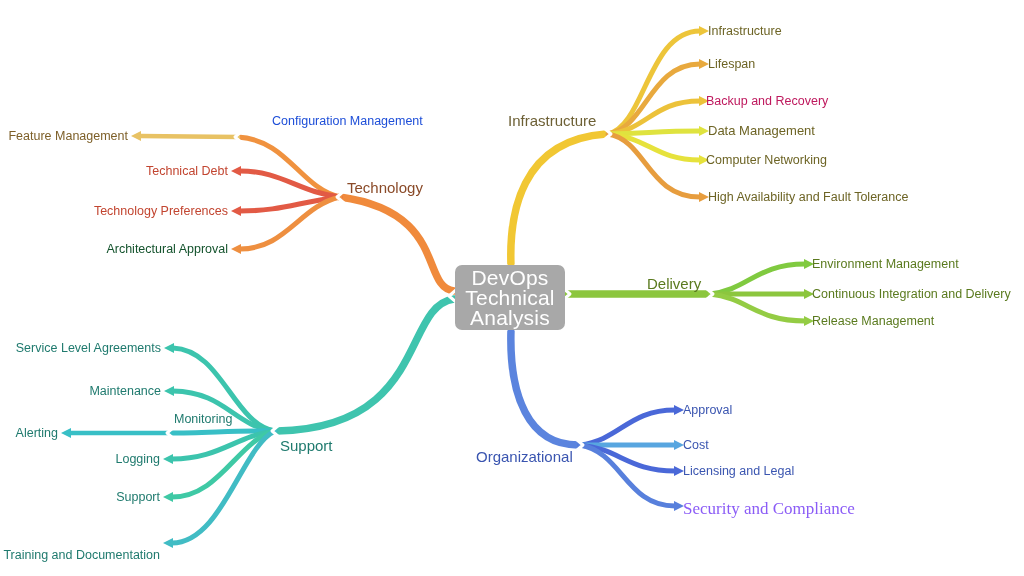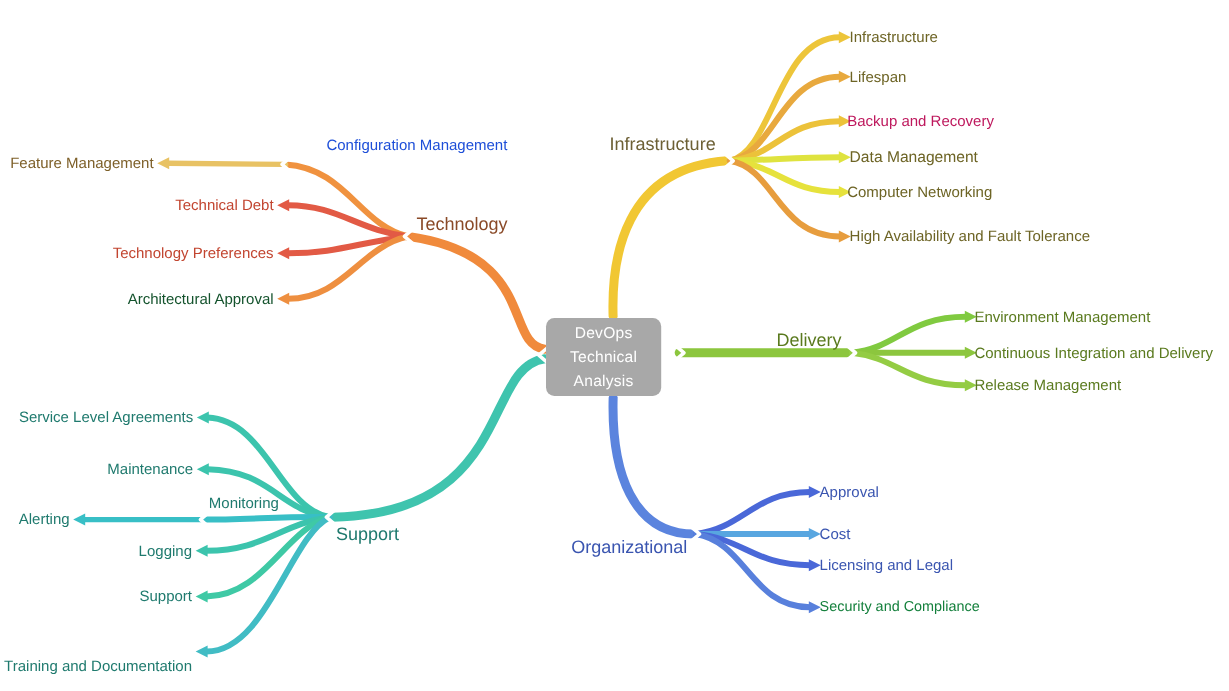--- a/index.html
+++ b/index.html
@@ -4,23 +4,23 @@
 <style>
   html,body{margin:0;padding:0;background:#fff;}
   #stage{
     position:relative;width:1024px;height:576px;overflow:hidden;background:#ffffff;
     font-family:"Liberation Sans",sans-serif;
   }
   #mm-svg{position:absolute;left:0;top:0;width:1024px;height:576px;}
   #mm-labels{position:absolute;left:0;top:0;width:1024px;height:576px;pointer-events:none;}
   .mm-label{position:absolute;white-space:nowrap;line-height:1.15;pointer-events:auto;}
   #center-node{
-    position:absolute;left:455px;top:265px;width:96px;height:65px;
+    position:absolute;left:455px;top:265px;width:110px;height:65px;
     border-radius:7px;display:flex;flex-direction:column;align-items:center;justify-content:center;
-    font-size:13px;line-height:20px;text-align:center;letter-spacing:.2px;
+    font-size:21px;line-height:20px;text-align:center;letter-spacing:.2px;
   }
 </style>
 </head>
 <body>
 
 <div id="stage">
   <svg id="mm-svg" viewBox="0 0 1024 576">
       <path d="M 511 266 C 509 215, 520 140, 606 134" stroke="#f1c733" stroke-width="7.5" fill="none" stroke-linecap="round"></path>
       <path d="M 608 134 C 645 126, 648 31, 700 31" stroke="#edc53a" stroke-width="5" fill="none" stroke-linecap="round"></path>
       <path d="M 608 134 C 646 128, 650 64, 700 64" stroke="#e8a93e" stroke-width="5" fill="none" stroke-linecap="round"></path>
@@ -101,21 +101,21 @@
       <div class="mm-label" style="right: 796px; top: 204px; font-size: 12.5px; color: rgb(194, 69, 48);">Technology Preferences</div>
       <div class="mm-label" style="right: 796px; top: 242px; font-size: 12.5px; color: #14532d;">Architectural Approval</div>
       <div class="mm-label" style="left: 647px; top: 275px; font-size: 15px; color: rgb(90, 122, 30);">Delivery</div>
       <div class="mm-label" style="left: 812px; top: 257px; font-size: 12.5px; color: rgb(90, 122, 30);">Environment Management</div>
       <div class="mm-label" style="left: 812px; top: 287px; font-size: 12.5px; color: rgb(90, 122, 30);">Continuous Integration and Delivery</div>
       <div class="mm-label" style="left: 812px; top: 314px; font-size: 12.5px; color: rgb(90, 122, 30);">Release Management</div>
       <div class="mm-label" style="left: 476px; top: 448px; font-size: 15px; color: rgb(58, 85, 176);">Organizational</div>
       <div class="mm-label" style="left: 683px; top: 403px; font-size: 12.5px; color: rgb(58, 85, 176);">Approval</div>
       <div class="mm-label" style="left: 683px; top: 438px; font-size: 12.5px; color: rgb(58, 85, 176);">Cost</div>
       <div class="mm-label" style="left: 683px; top: 464px; font-size: 12.5px; color: rgb(58, 85, 176);">Licensing and Legal</div>
-      <div class="mm-label" style="left: 683px; top: 499px; font-size: 12px; color: #15803d;">Security and Compliance</div>
+      <div class="mm-label" style="left: 683px; top: 499px; font-size: 17px; color: #8b5cf6; font-family: Liberation Serif, serif;">Security and Compliance</div>
       <div class="mm-label" style="left: 280px; top: 437px; font-size: 15px; color: rgb(31, 122, 110);">Support</div>
       <div class="mm-label" style="right: 863px; top: 341px; font-size: 12.5px; color: rgb(31, 122, 110); margin-left: 12px;">Service Level Agreements</div>
       <div class="mm-label" style="right: 863px; top: 384px; font-size: 12.5px; color: rgb(31, 122, 110);">Maintenance</div>
       <div class="mm-label" style="left: 174px; top: 412px; font-size: 12.5px; color: rgb(31, 122, 110);">Monitoring</div>
       <div class="mm-label" style="right: 966px; top: 426px; font-size: 12.5px; color: rgb(31, 122, 110);">Alerting</div>
       <div class="mm-label" style="right: 864px; top: 452px; font-size: 12.5px; color: rgb(31, 122, 110);">Logging</div>
       <div class="mm-label" style="right: 864px; top: 490px; font-size: 12.5px; color: rgb(31, 122, 110);">Support</div>
       <div class="mm-label" style="right: 864px; top: 536px; font-size: 12.5px; color: rgb(31, 122, 110); margin-top: 12px;">Training and Documentation</div>
     </div>
   <div id="center-node" style="background: rgb(168, 168, 168); color: rgb(255, 255, 255);">

